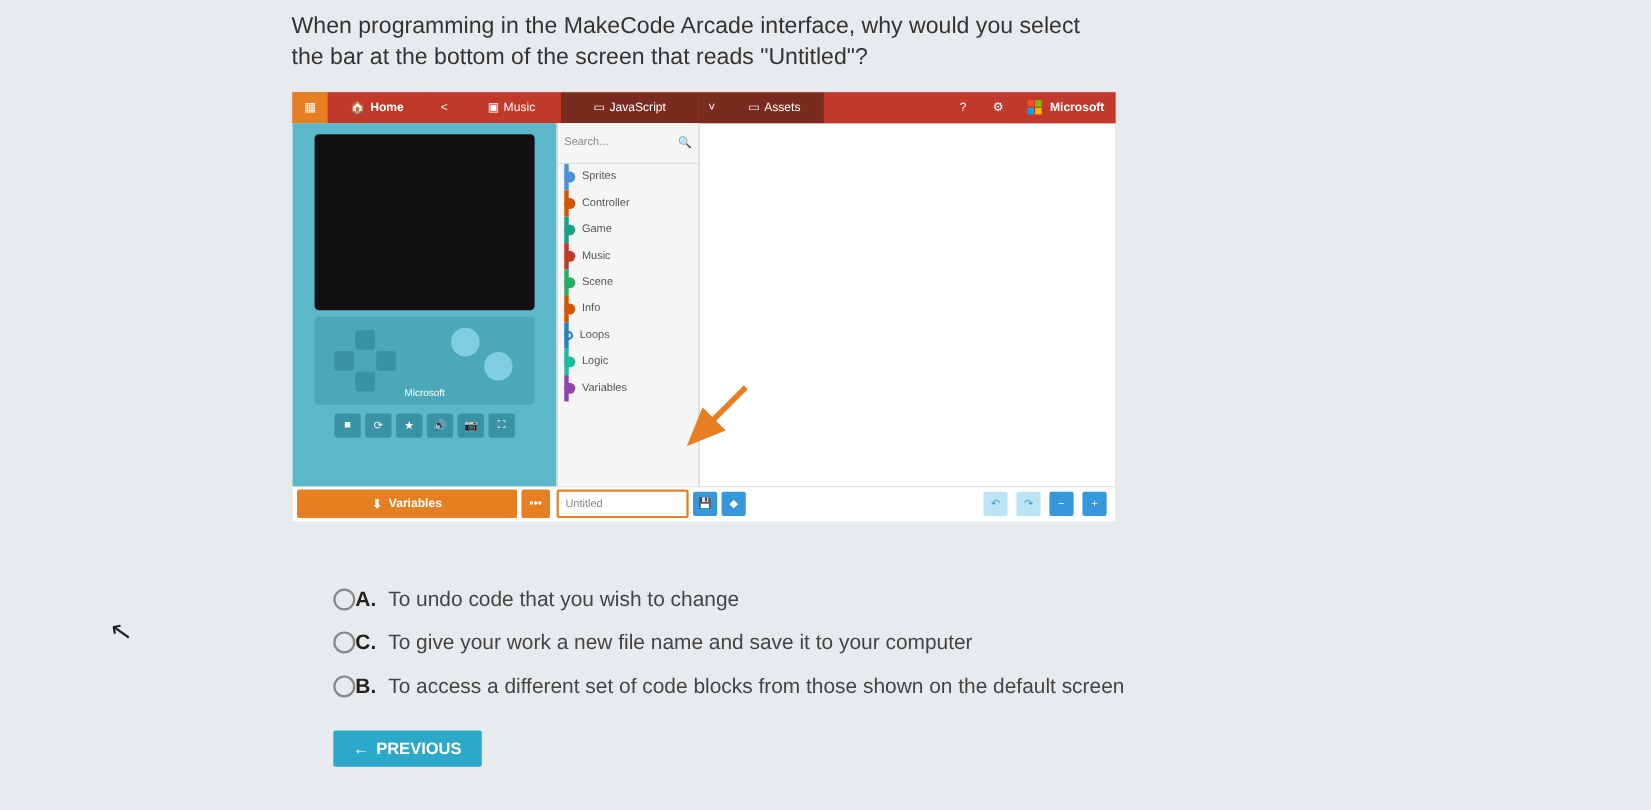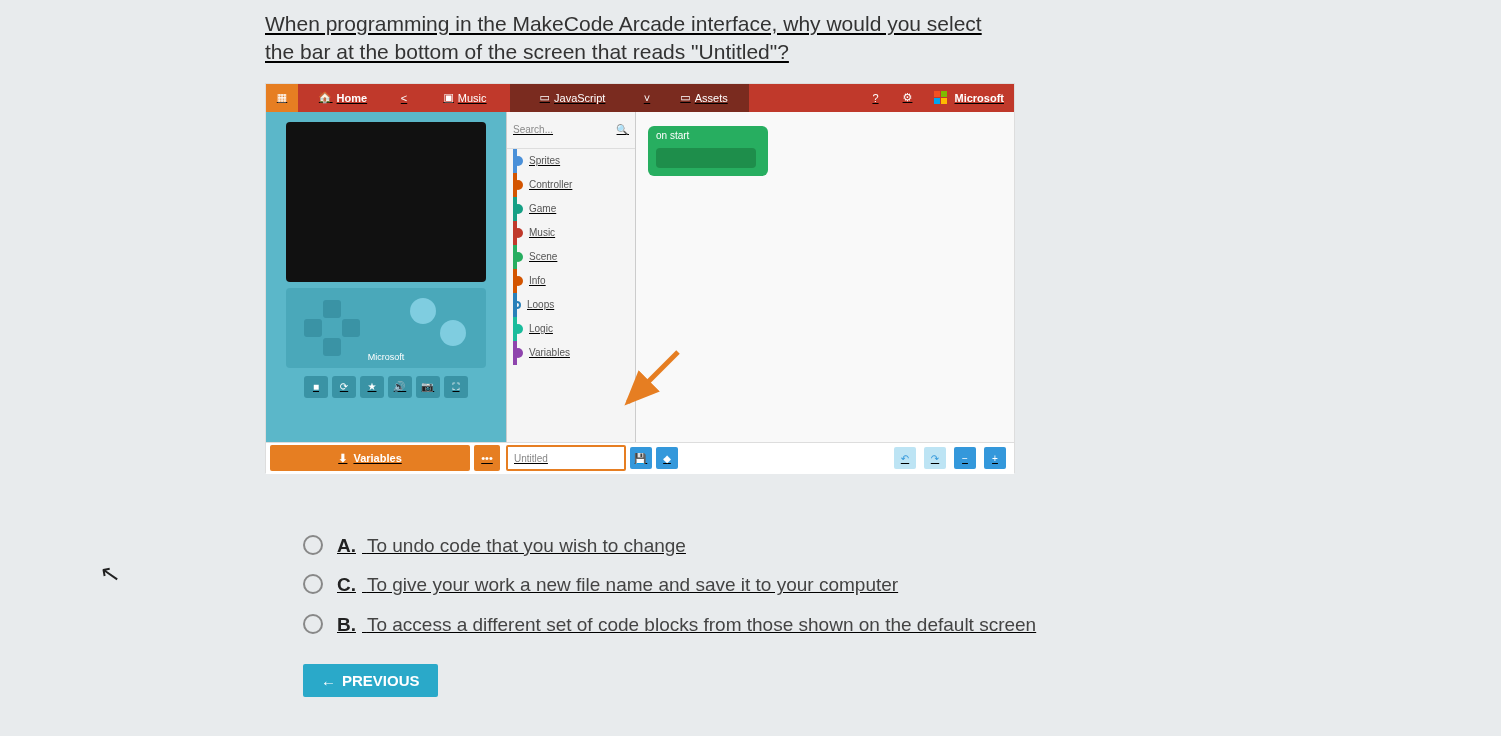--- a/index.html
+++ b/index.html
@@ -7,21 +7,20 @@
     font-family: Arial, Helvetica, sans-serif;
     background: #e8ebed;
     width: 1501px;
     height: 736px;
     overflow: hidden;
     position: relative;
   }
   .content-wrap {
     padding: 10px 0 0 265px;
     width: 1241px;
-    text-decoration: underline;
   }
   .question-text {
     font-size: 21px;
     color: #333;
     line-height: 1.35;
     max-width: 780px;
   }
 
   
   .mockup {
@@ -122,21 +121,21 @@
     display:flex;align-items:center;color:#888;border-radius:2px;
   }
   .bb-btn{width:22px;height:22px;background:#3498db;margin-left:4px;border-radius:2px;display:flex;align-items:center;justify-content:center;color:#fff;font-size:10px;}
   .bb-btn.light{background:#bde4f4;color:#3498db;}
   .bb-spacer{flex:1;}
   .bb-right-group{display:flex;gap:4px;margin-right:8px;}
 
   
   .answers { margin-top: 60px; }
   .choice-row {
-    display:flex; align-items:flex-start; gap:14px;
+    display:flex; align-items:flex-start; 
     margin: 14px 0 14px 38px; max-width: 760px;
   }
   .radio {
     width:20px;height:20px;border:2px solid #888;border-radius:50%;flex:0 0 20px;margin-top:2px;
   }
   .choice-text { font-size:19px; color:#444; line-height:1.35;}
   .choice-label { font-weight:bold; color:#222; margin-right:6px;}
 
   .prev-btn {
     margin: 12px 0 0 38px;
@@ -276,25 +275,20 @@
             <div class="cat-dot"></div>
             <span>Logic</span>
           </div>
         <div class="row cat-item c-vars">
             <div class="cat-bar"></div>
             <div class="cat-dot"></div>
             <span>Variables</span>
           </div>
       </div>
 
-      <div class="canvas-col">
-        <div class="on-start-block">
-          <span>on start</span>
-        </div>
-      </div>
     </div>
 
     <div class="arrow">
       <svg viewBox="0 0 70 70">
           <defs>
             <marker id="ah" markerWidth="8" markerHeight="8" refX="6" refY="3" orient="auto">
               <polygon points="0 0, 7 3, 0 6" fill="#e67e22"></polygon>
             </marker>
           </defs>
           <line x1="60" y1="8" x2="10" y2="58" stroke="#e67e22" stroke-width="5" marker-end="url(#ah)"></line>

